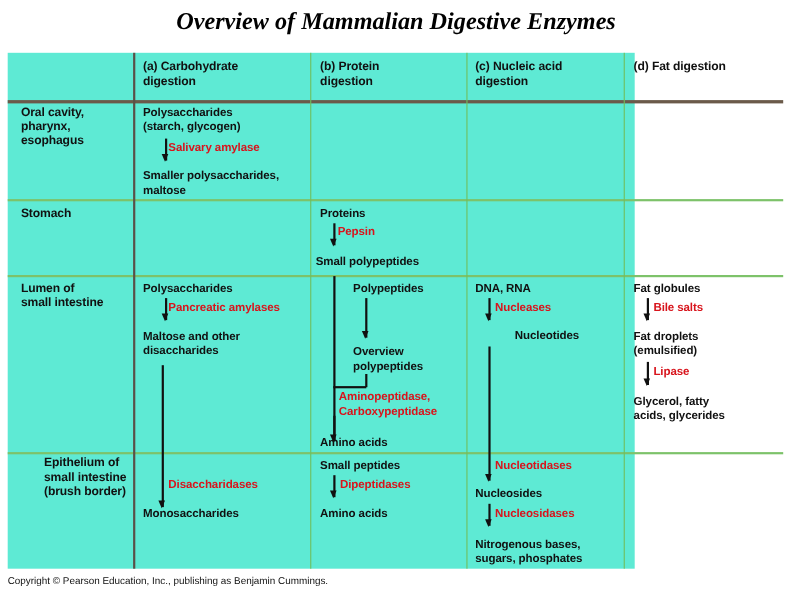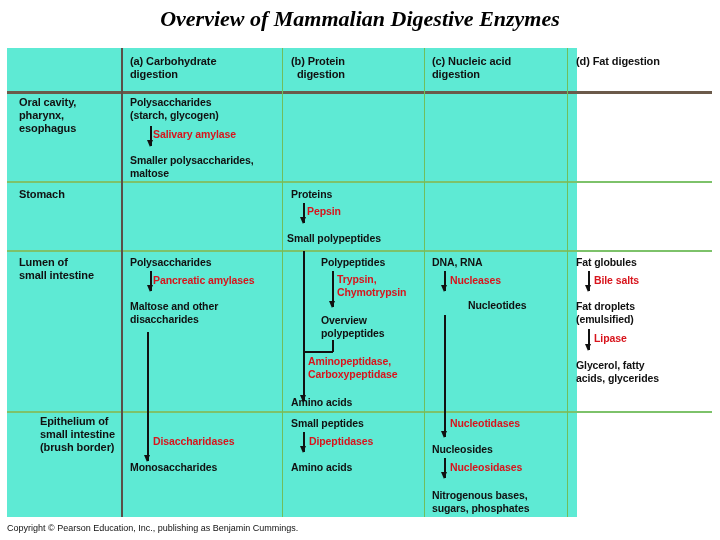--- a/index.html
+++ b/index.html
@@ -44,21 +44,21 @@
   <div class="hline" style="top:363px;"></div>
   <div class="vline dark" style="left:114px;"></div>
   <div class="vline" style="left:275px;"></div>
   <div class="vline" style="left:417px;"></div>
   <div class="vline" style="left:560px;"></div>
 
   <div class="t hdr" style="left:123px;top:7px;">
     <div>(a) Carbohydrate</div>
     <div>digestion</div>
   </div>
-  <div class="t hdr" style="left:284px;top:7px;text-align:right;">
+  <div class="t hdr" style="left:284px;top:7px;">
     <div>(b) Protein</div>
     <div>digestion</div>
   </div>
   <div class="t hdr" style="left:425px;top:7px;">
     <div>(c) Nucleic acid</div>
     <div>digestion</div>
   </div>
   <div class="t hdr" style="left:569px;top:7px;">
     <div>(d) Fat digestion</div>
   </div>
@@ -104,24 +104,20 @@
     <div>Maltose and other</div>
     <div>disaccharides</div>
   </div>
 
   <div class="arr" style="left:140px;top:284px;height:129px;"></div>
 
   <div class="line" style="left:296px;top:203px;width:1.5px;height:150px;"></div>
   <div class="arr" style="left:296px;top:330px;height:23px;"></div>
   <div class="t" style="left:314px;top:208px;">Polypeptides</div>
   <div class="arr" style="left:325px;top:223px;height:36px;"></div>
-  <div class="t enz" style="left:330px;top:225px;">
-    <div>Trypsin,</div>
-    <div>Chymotrypsin</div>
-  </div>
   <div class="t" style="left:314px;top:266px;">
     <div>Overview</div>
     <div>polypeptides</div>
   </div>
   <div class="line" style="left:325px;top:292px;width:1.5px;height:12px;"></div>
   <div class="line" style="left:296px;top:303px;width:30px;height:1.5px;"></div>
   <div class="t enz" style="left:301px;top:307px;">
     <div>Aminopeptidase,</div>
     <div>Carboxypeptidase</div>
   </div>

